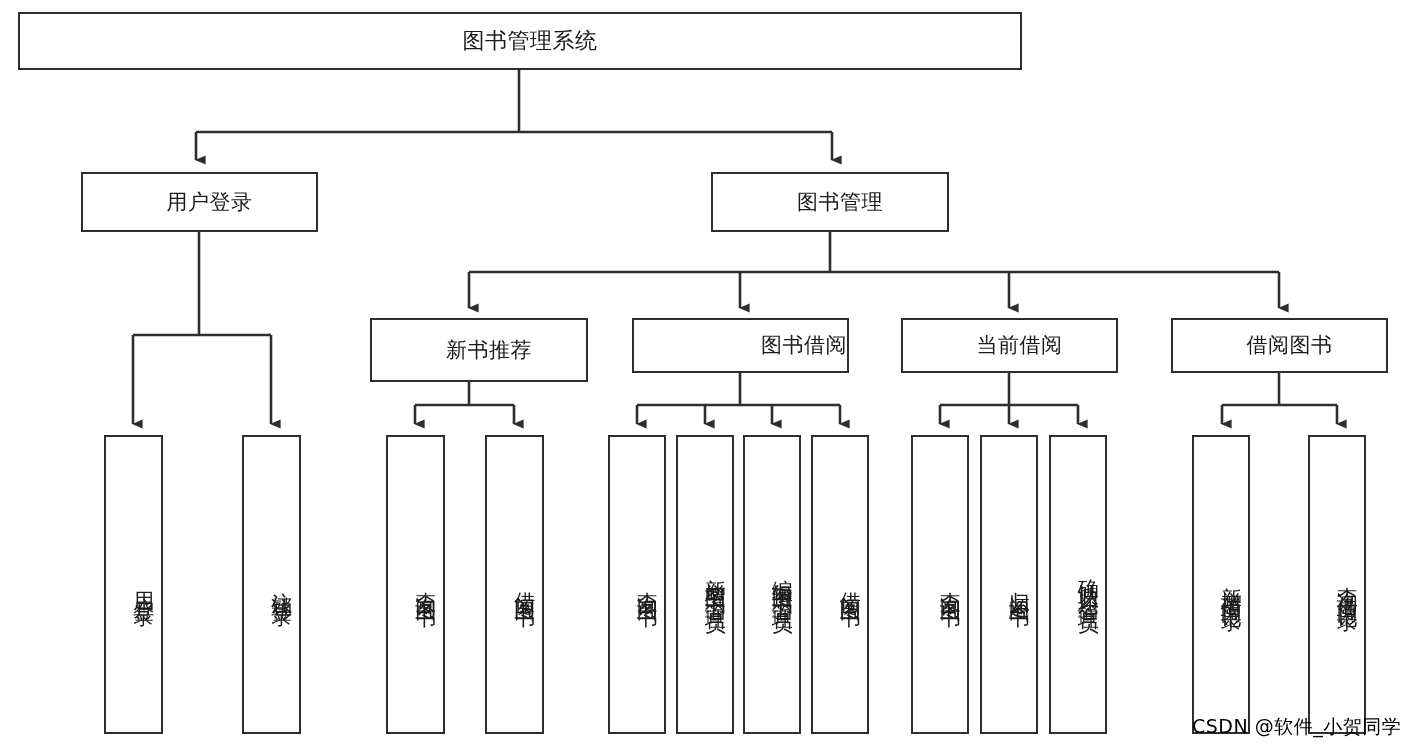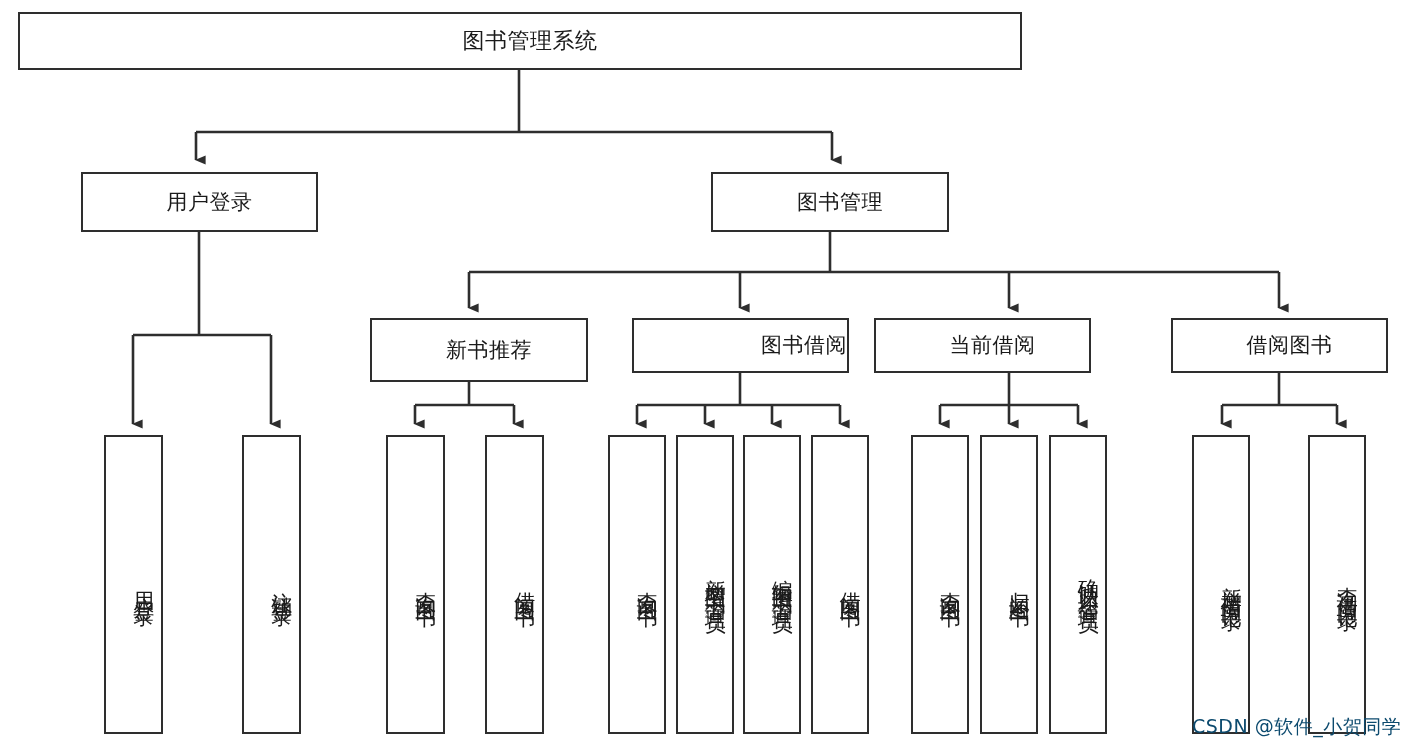--- a/index.html
+++ b/index.html
@@ -48,21 +48,21 @@
     writing-mode: vertical-rl;
     text-orientation: upright;
     letter-spacing: 5px;
     white-space: normal;
     font-size: 21px;
     max-height: 100%;
   }
   .node-box.root .node-label { font-size: 22px; }
   .watermark {
     position: absolute;
-    color: #0c4a6e;
+    color: #000000;
     font-size: 19px;
     letter-spacing: 0.5px;
     white-space: nowrap;
     z-index: 5;
     pointer-events: none;
   }
 </style>
 </head>
 <body>
 
@@ -131,21 +131,21 @@
   </div>
 
   <div class="node-box" style="left:370px; top:318px; width:218px; height:64px;">
     <span class="node-label">新书推荐</span>
   </div>
 
   <div class="node-box" style="left:632px; top:318px; width:217px; height:55px;justify-content:flex-end;">
     <span class="node-label">图书借阅</span>
   </div>
 
-  <div class="node-box" style="left:874px; top:318px; width:217px; height:55px;">
+  <div class="node-box" style="left:901px; top:318px; width:217px; height:55px;">
     <span class="node-label">当前借阅</span>
   </div>
 
   <div class="node-box" style="left:1171px; top:318px; width:217px; height:55px;">
     <span class="node-label">借阅图书</span>
   </div>
 
   <div class="node-box vertical" style="left:104px; top:435px; width:59px; height:299px;">
     <span class="node-label">用户登录</span>
   </div>

